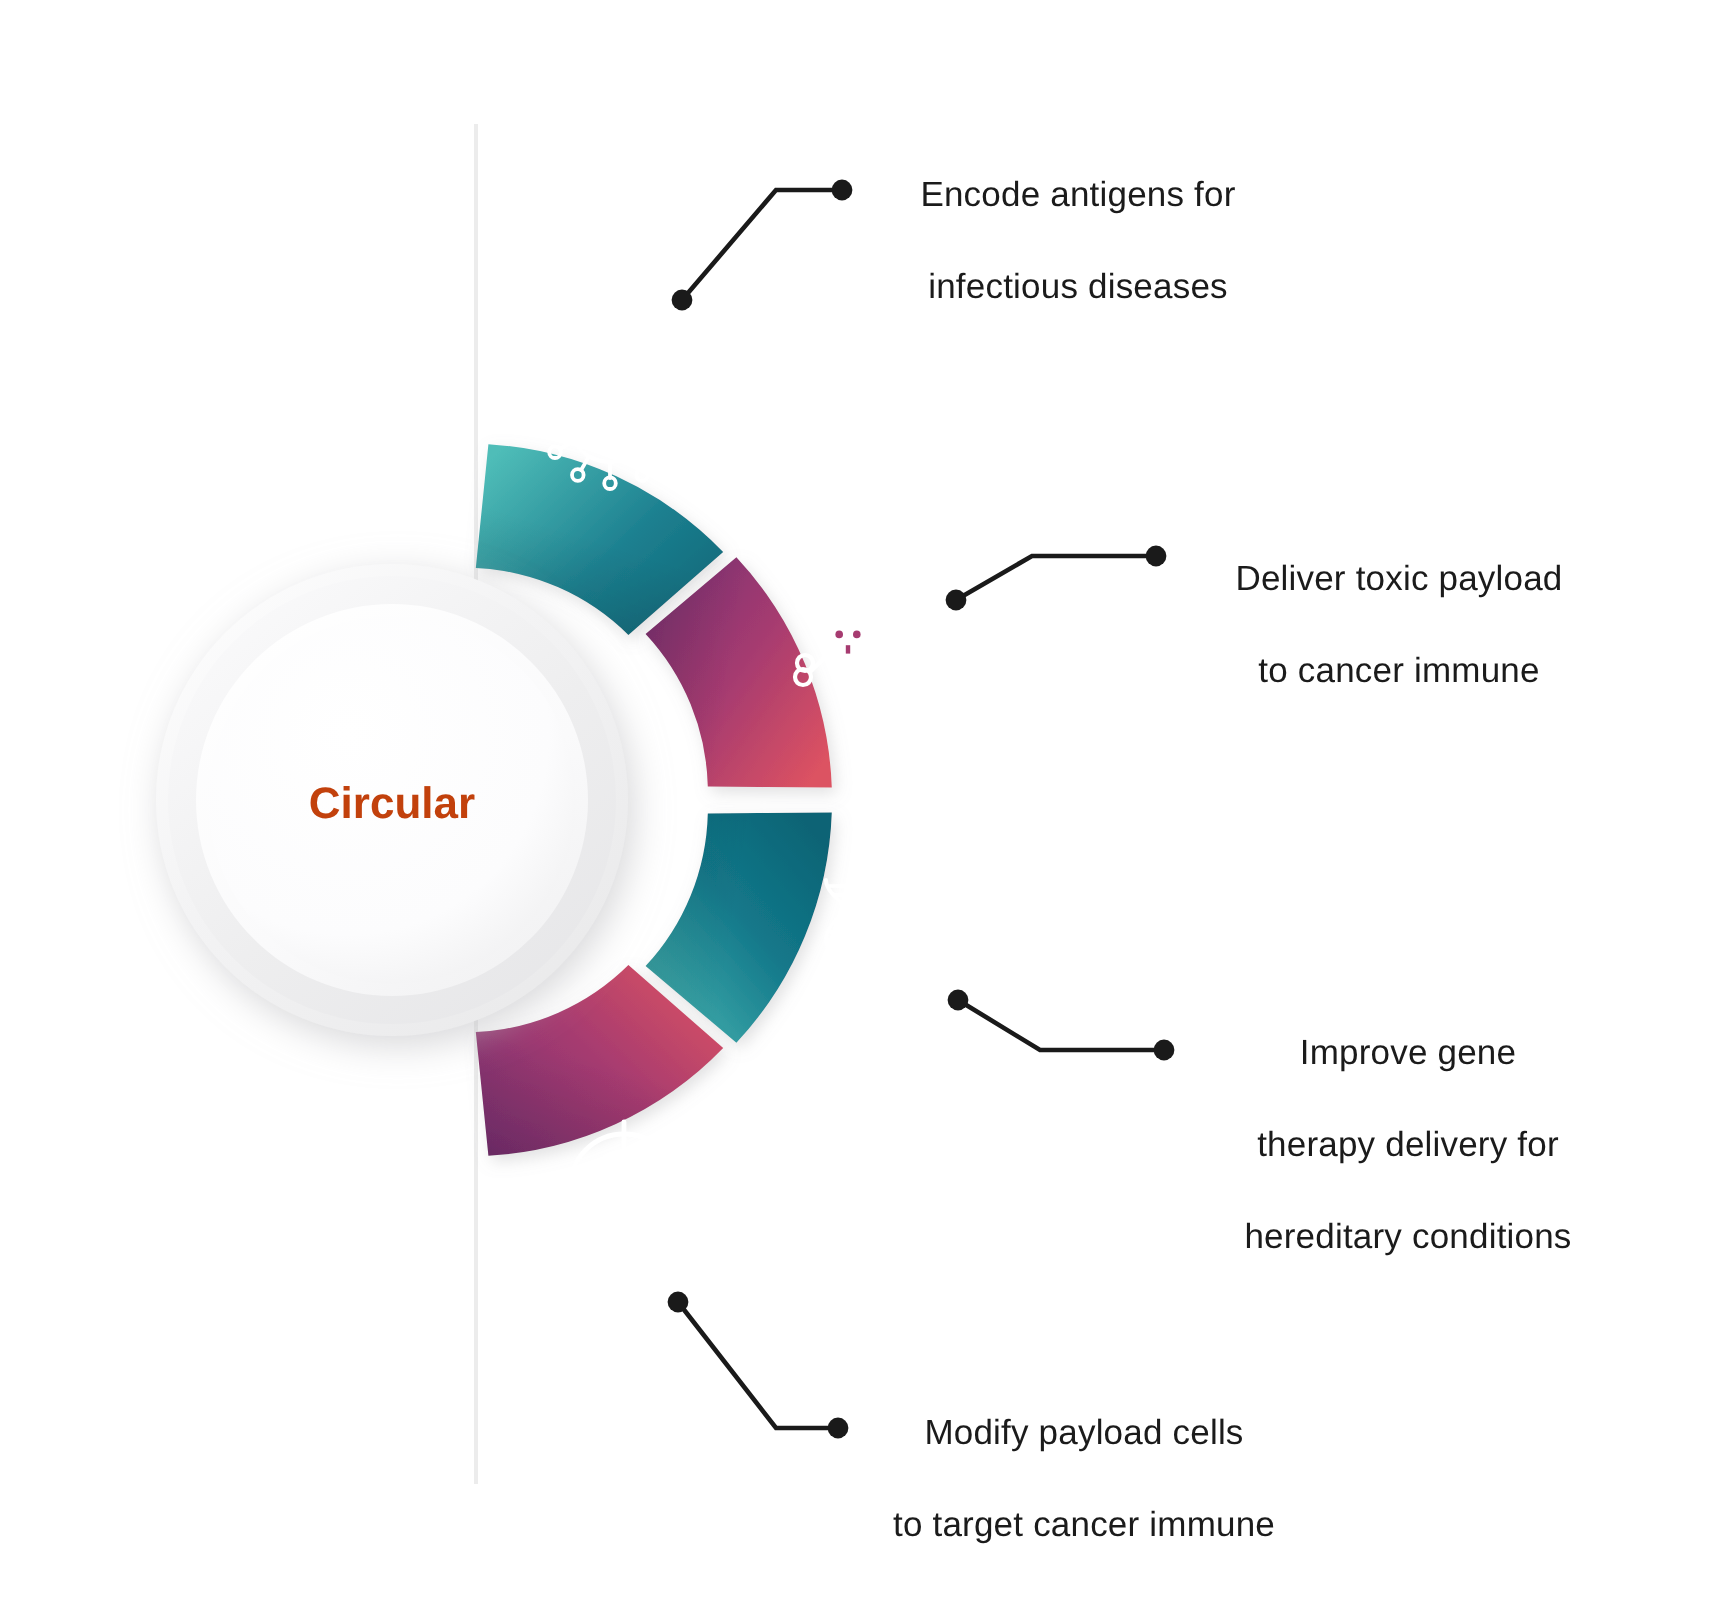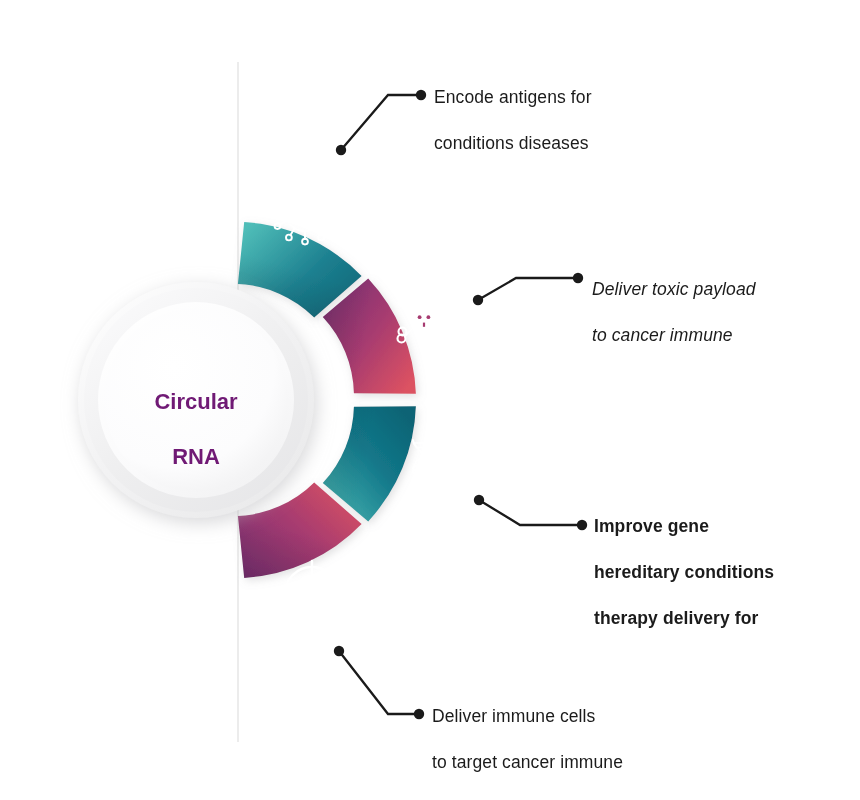--- a/index.html
+++ b/index.html
@@ -29,30 +29,30 @@
     display: block;
   }
   .label-block {
     position: absolute;
     font-size: 17.5px;
     line-height: 1.32;
     color: #1b1b1b;
     letter-spacing: 0.1px;
     white-space: pre-line;
   }
-  .label-left { text-align: left; }
+  .label-left { text-align: center; }
   .center-text {
     position: absolute;
     left: 96px;
     top: 360px;
     width: 200px;
     text-align: center;
     font-size: 22px;
     font-weight: bold;
-    color: #701a75;
+    color: #c2410c;
     line-height: 1.25;
     white-space: pre-line;
     pointer-events: none;
   }
 </style>
 </head>
 <body>
 
 <div id="stage">
 
@@ -296,37 +296,36 @@
       <g>
         <polyline points="339,651 388,714 419,714" fill="none"></polyline>
         <circle cx="339" cy="651" r="5.2" stroke="none"></circle>
         <circle cx="419" cy="714" r="5.2" stroke="none"></circle>
       </g>
     </g>
   </svg>
 
   <div class="center-text">
     <div>Circular</div>
-    <div>RNA</div>
   </div>
 
   <div class="label-block label-left" style="left:434px; top:63px; width:210px;">
     <div>Encode antigens for</div>
-    <div>conditions diseases</div>
-  </div>
-
-  <div class="label-block label-left" style="left:592px; top:255px; width:215px;font-style:italic;">
+    <div>infectious diseases</div>
+  </div>
+
+  <div class="label-block label-left" style="left:592px; top:255px; width:215px;">
     <div>Deliver toxic payload</div>
     <div>to cancer immune</div>
   </div>
 
-  <div class="label-block label-left" style="left:594px; top:492px; width:220px;font-weight:bold;">
+  <div class="label-block label-left" style="left:594px; top:492px; width:220px;">
     <div>Improve gene</div>
+    <div>therapy delivery for</div>
     <div>hereditary conditions</div>
-    <div>therapy delivery for</div>
   </div>
 
   <div class="label-block label-left" style="left:432px; top:682px; width:220px;">
-    <div>Deliver immune cells</div>
+    <div>Modify payload cells</div>
     <div>to target cancer immune</div>
   </div>
 
 </div>
 
 </body></html>

